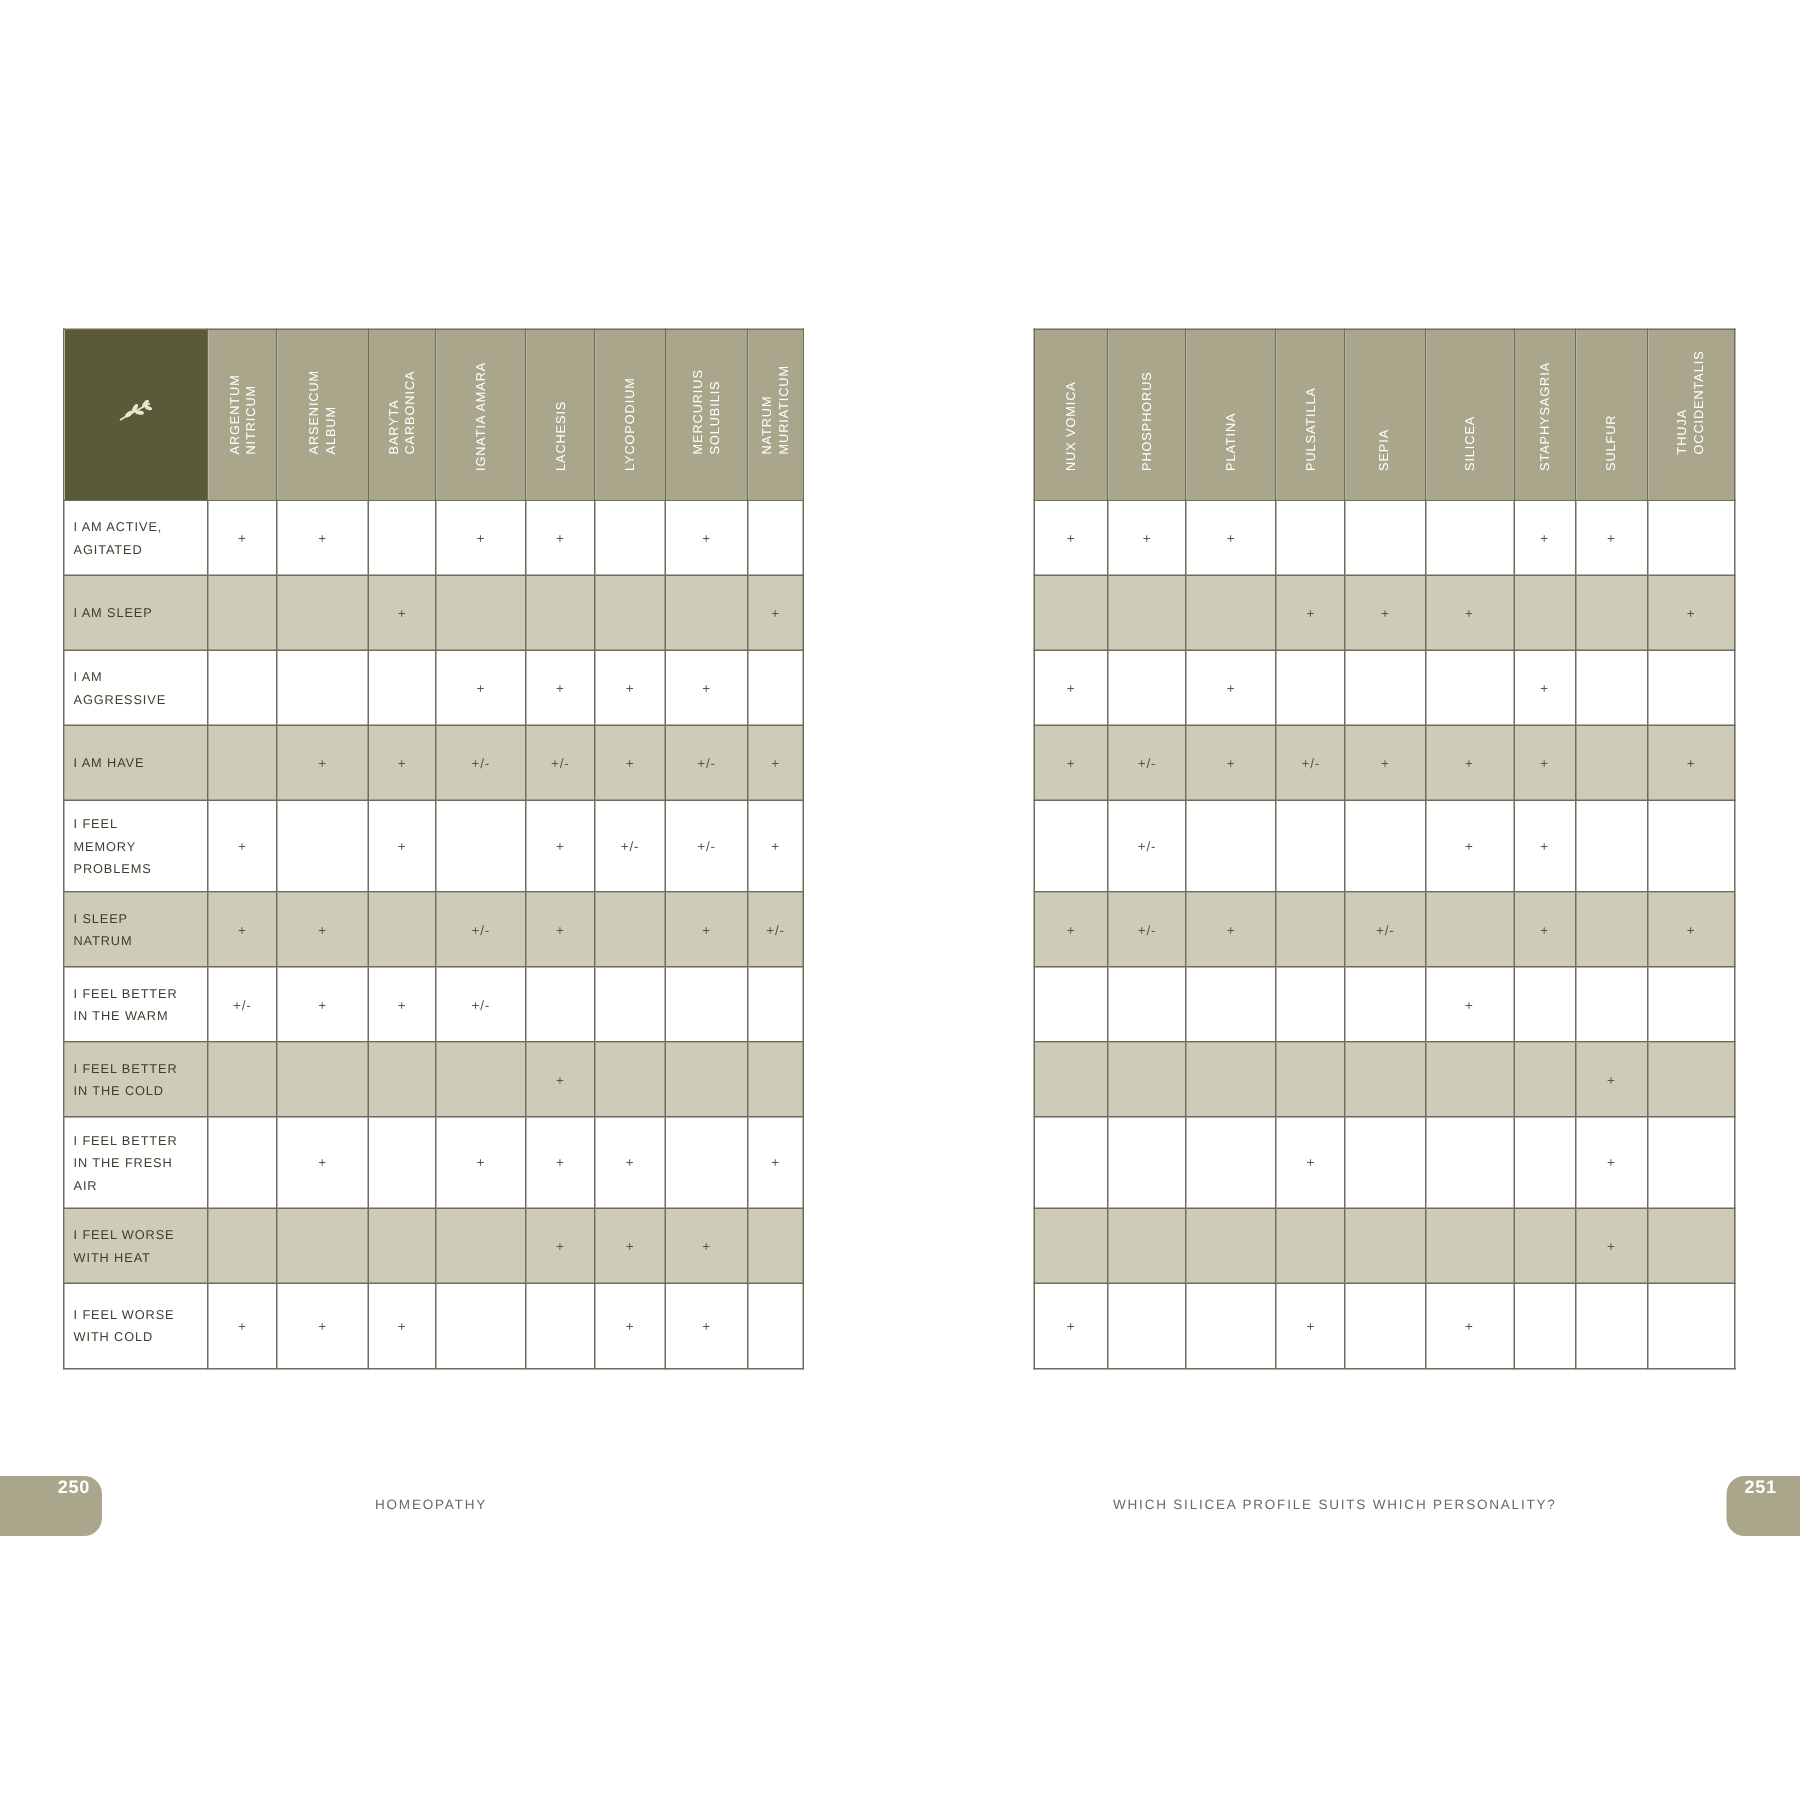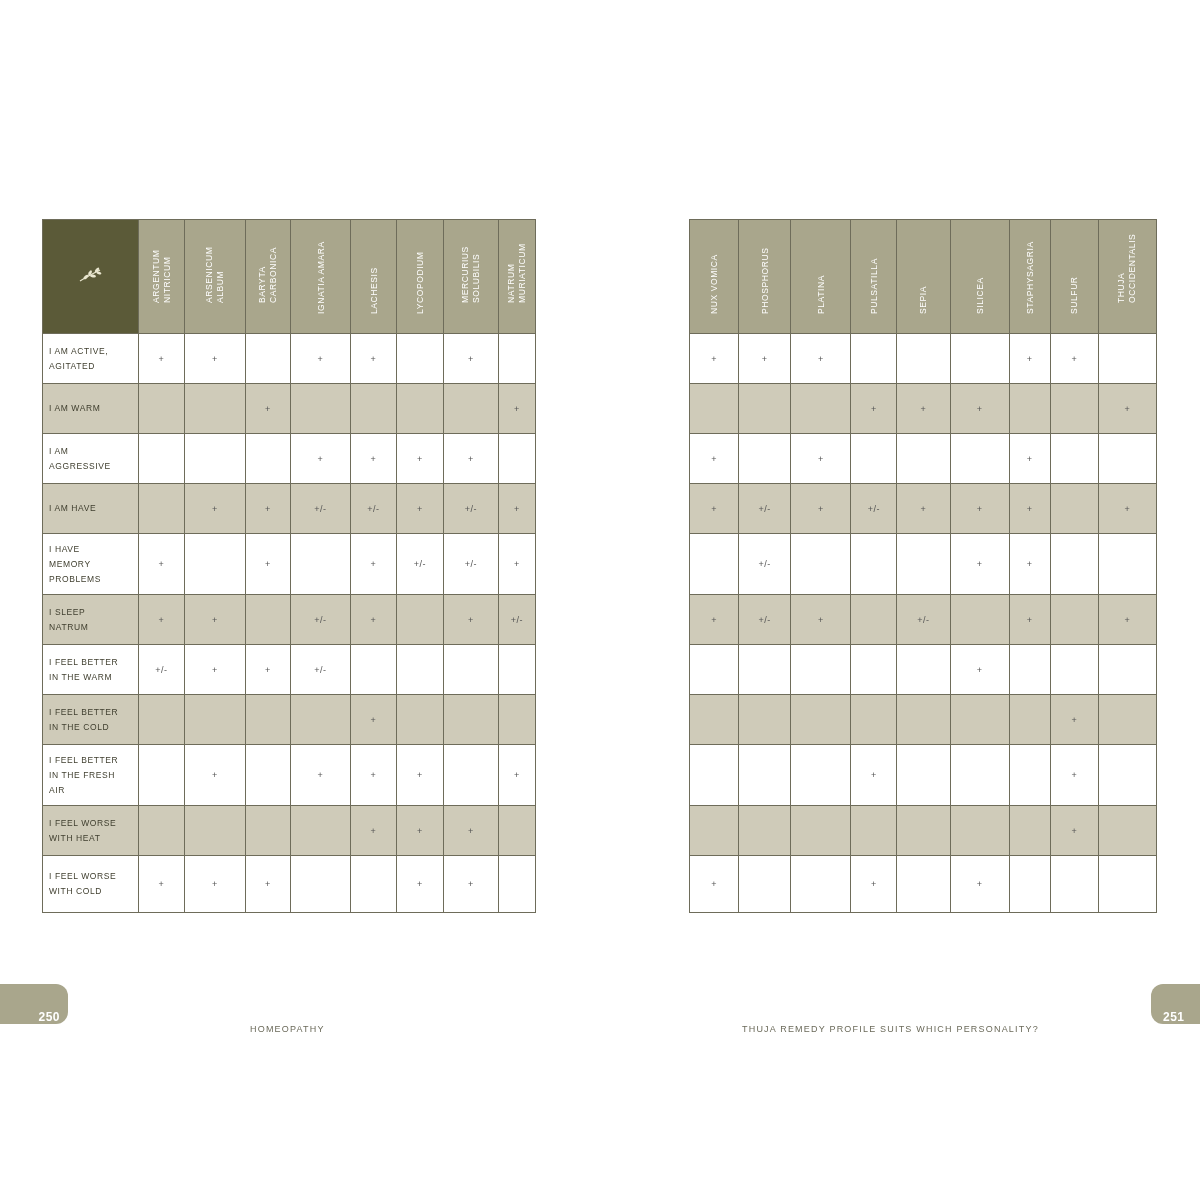--- a/index.html
+++ b/index.html
@@ -46,28 +46,28 @@
   .right table.remedy tbody td { height: 49px; }
   .right table.remedy tbody tr:nth-child(5) td,
   .right table.remedy tbody tr:nth-child(9) td { height: 60px; }
   .right table.remedy tbody tr:nth-child(11) td { height: 56px; }
 
   .leaf-icon { display: inline-block; width: 30px; height: 22px; }
 
   .folio {
     position: absolute; top: 984px; height: 40px; background: #a9a68c;
     color: #ffffff; font-size: 12px; font-weight: bold; letter-spacing: 0.5px;
-    display: flex; align-items: flex-end;
+    display: flex; align-items: flex-start;
   }
   .left .folio { left: 0; width: 68px; border-radius: 0 12px 12px 0; justify-content: flex-end; padding-right: 0; }
   .left .folio span { margin-right: 8px; }
   .right .folio { left: 535px; width: 65px; border-radius: 12px 0 0 12px; justify-content: flex-start; margin-left: 16px; }
   .right .folio span { margin-left: 12px; }
   .running-head {
-    position: absolute; top: 1024px; font-size: 9px; letter-spacing: 1.2px; color: #6b6a5a;
+    position: absolute; top: 998px; font-size: 9px; letter-spacing: 1.2px; color: #6b6a5a;
   }
   .left .running-head { left: 250px; }
   .right .running-head { left: 142px; }
 </style>
 </head>
 <body>
 
 <div class="page left">
   <table class="remedy">
     <colgroup>
@@ -131,21 +131,21 @@
           <td>+</td>
           <td>+</td>
           <td></td>
           <td>+</td>
           <td>+</td>
           <td></td>
           <td>+</td>
           <td></td>
         </tr>
         <tr>
-          <td class="rowlabel">I AM WARM</td>
+          <td class="rowlabel">I AM SLEEP</td>
           <td></td>
           <td></td>
           <td>+</td>
           <td></td>
           <td></td>
           <td></td>
           <td></td>
           <td>+</td>
         </tr>
         <tr>
@@ -165,21 +165,21 @@
           <td></td>
           <td>+</td>
           <td>+</td>
           <td>+/-</td>
           <td>+/-</td>
           <td>+</td>
           <td>+/-</td>
           <td>+</td>
         </tr>
         <tr>
-          <td class="rowlabel">I HAVE
+          <td class="rowlabel">I FEEL
 MEMORY
 PROBLEMS</td>
           <td>+</td>
           <td></td>
           <td>+</td>
           <td></td>
           <td>+</td>
           <td>+/-</td>
           <td>+/-</td>
           <td>+</td>
@@ -429,17 +429,17 @@
           <td>+</td>
           <td></td>
           <td>+</td>
           <td></td>
           <td></td>
           <td></td>
         </tr>
       </tbody>
   </table>
 
-  <div class="running-head">THUJA REMEDY PROFILE SUITS WHICH PERSONALITY?</div>
+  <div class="running-head">WHICH SILICEA PROFILE SUITS WHICH PERSONALITY?</div>
   <div class="folio">
       <span>251</span>
     </div>
 </div>
 
 </body></html>

